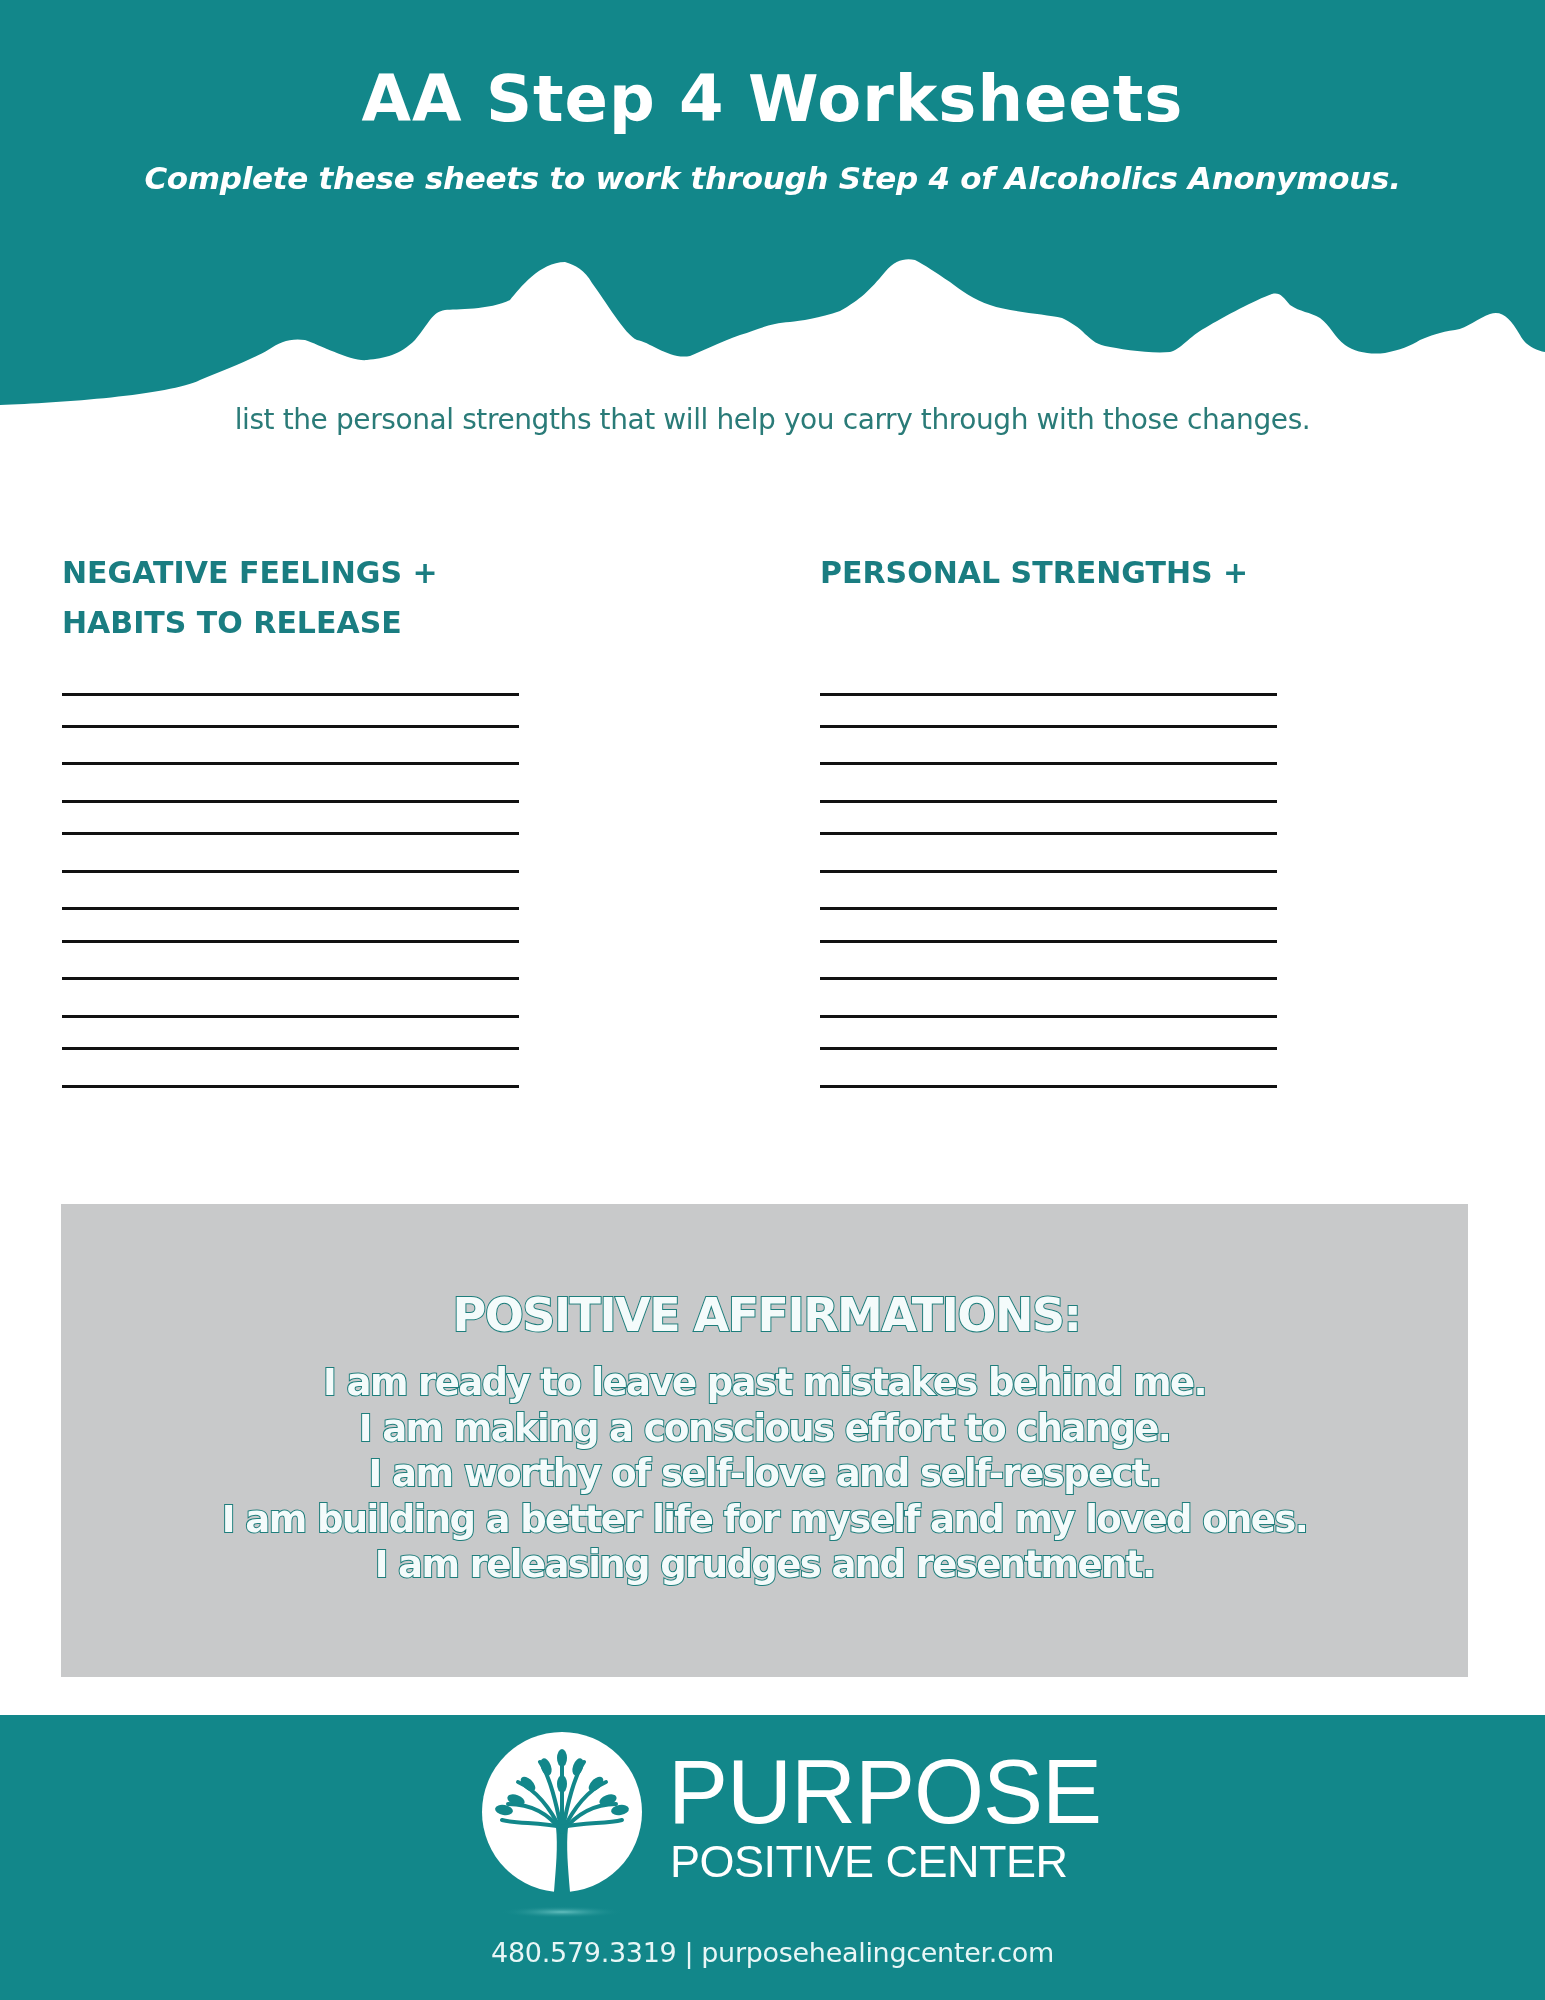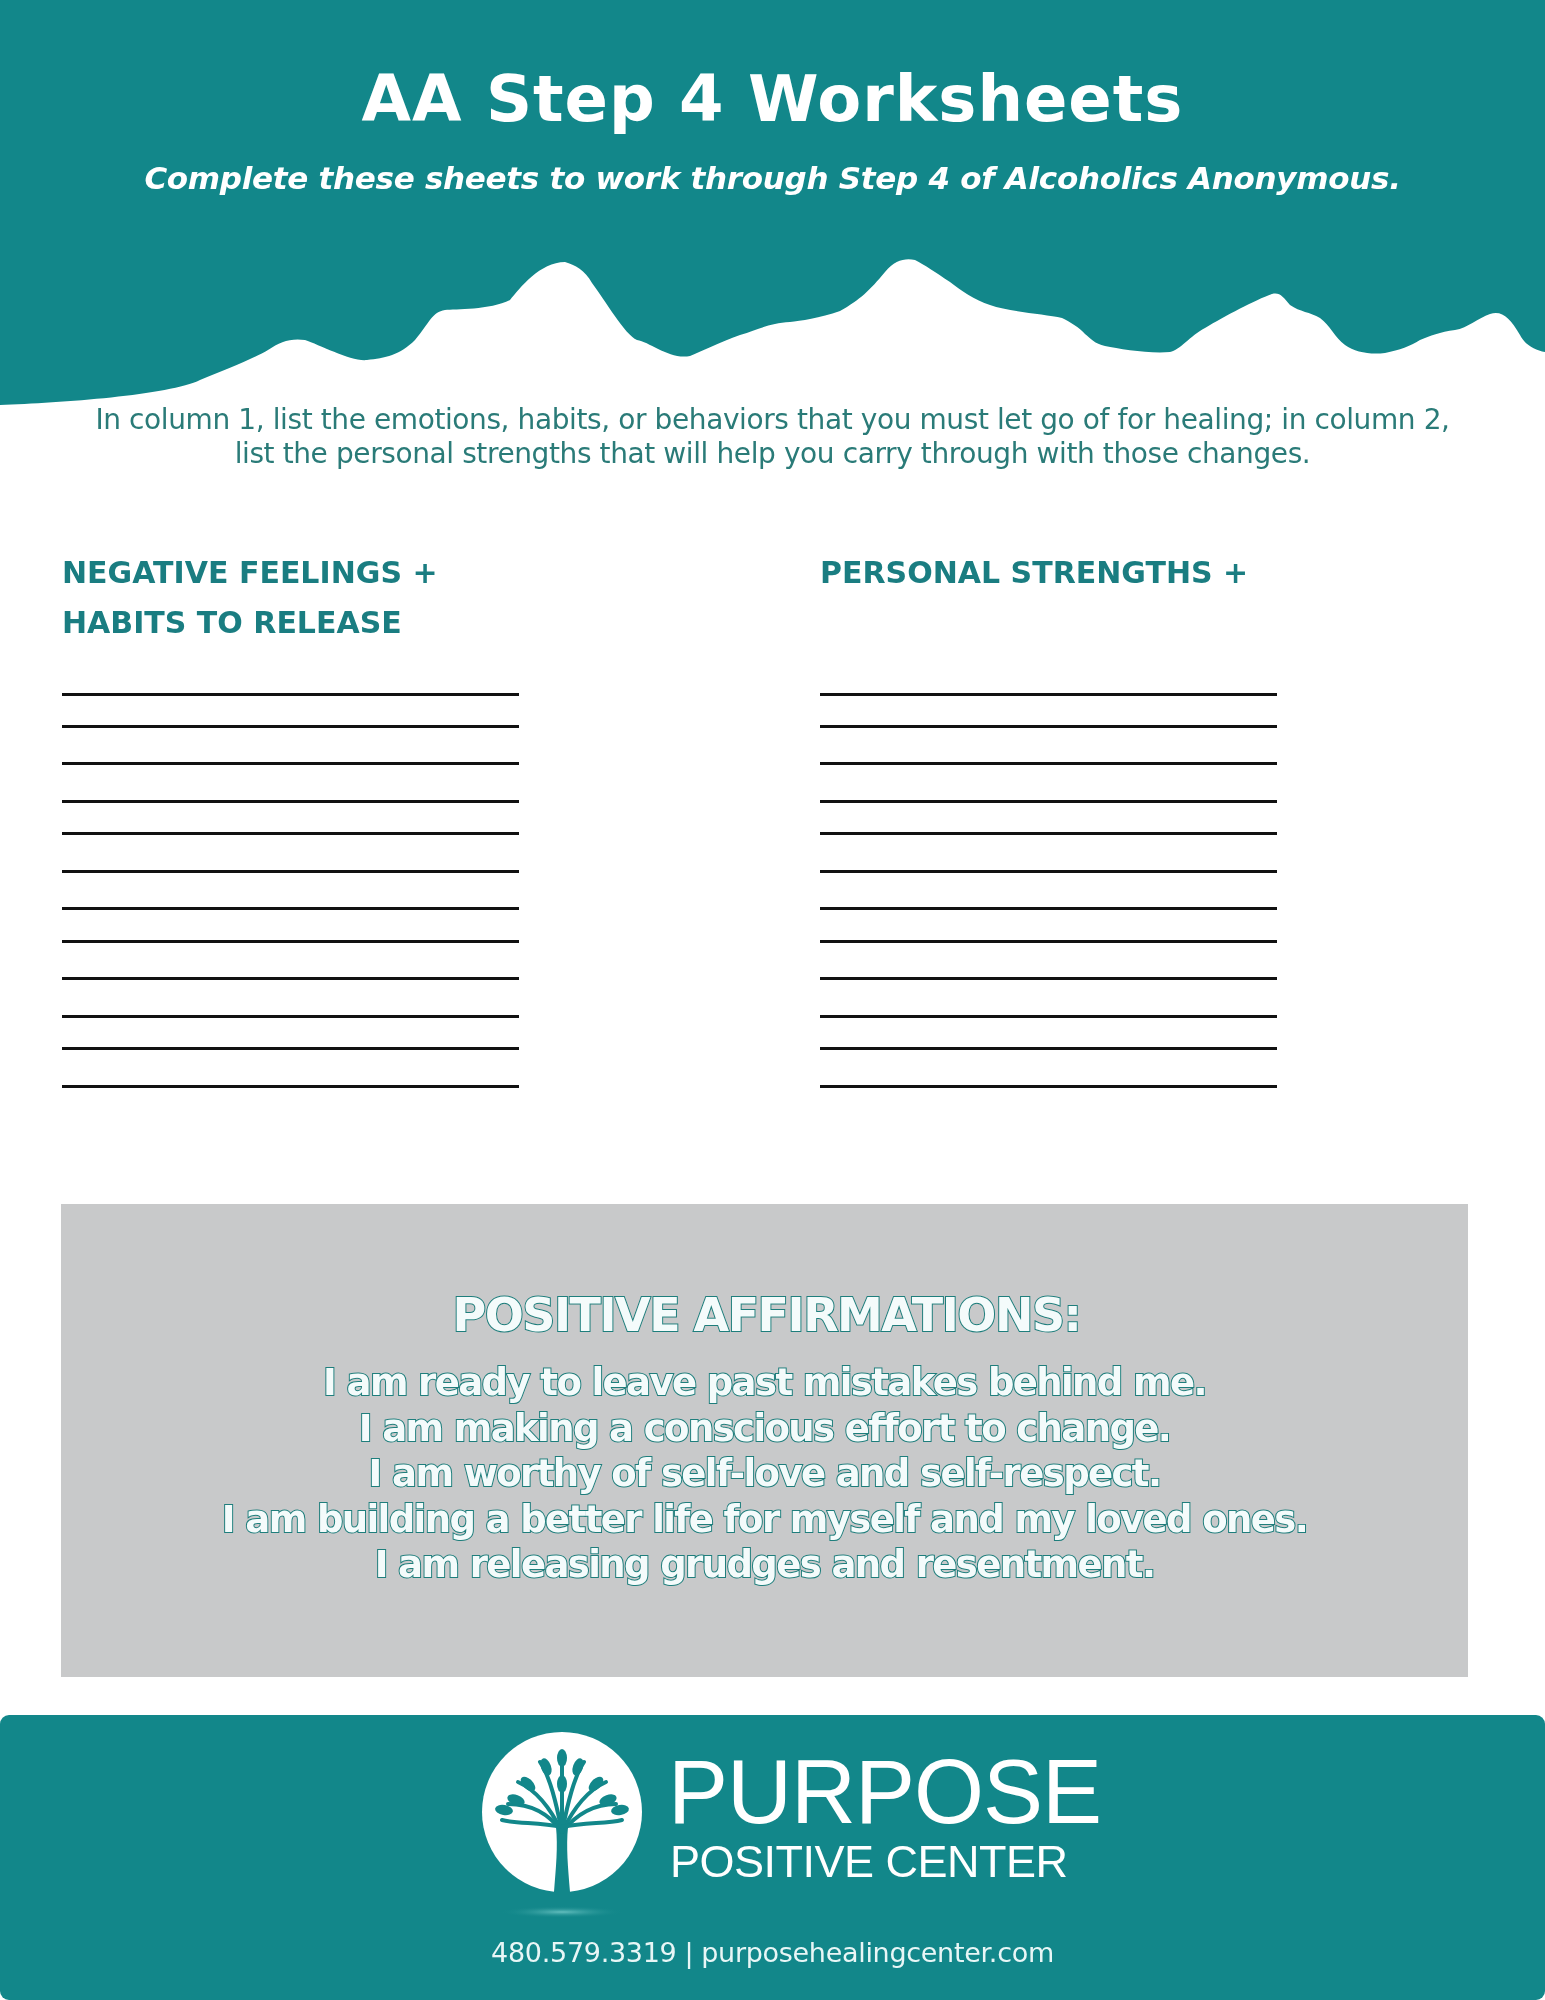--- a/index.html
+++ b/index.html
@@ -50,21 +50,21 @@
     position: absolute; left: 0; top: 156px; width: 100%; margin: 0; padding: 0; list-style: none;
     text-align: center;
   }
   .affirm-item {
     font-family: "DejaVu Sans", sans-serif; font-weight: bold; font-size: 37px; line-height: 45.5px;
     color: #f4fbfb; letter-spacing: -1.6px;
     -webkit-text-stroke: 2px #1e7e7c;
     paint-order: stroke fill;
   }
   .footer {
-    position: absolute; left: 0; top: 1715px; width: 1545px; height: 285px; background: #12878a; border-radius: 9px;
+    position: absolute; left: 0; top: 1715px; width: 1545px; height: 285px; background: #12878a;
   }
   .logo-mark { position: absolute; left: 478px; top: 17px; width: 168px; height: 190px; }
   .logo-word-1 {
     position: absolute; left: 668px; top: 32px; margin: 0;
     color: #ffffff; font-family: "Liberation Sans", sans-serif; font-weight: normal;
     font-size: 90px; line-height: 90px; letter-spacing: -1px;
   }
   .logo-word-2 {
     position: absolute; left: 670px; top: 124px; margin: 0;
     color: #ffffff; font-family: "Liberation Sans", sans-serif; font-weight: normal;
@@ -114,21 +114,20 @@
       C352,362 320,345 305,340
       C290,338 280,342 268,350
       C255,358 225,370 200,380
       C170,395 60,403 0,405 Z"></path>
   </svg>
   <h1 class="title">AA Step 4 Worksheets</h1>
   <p class="subtitle">Complete these sheets to work through Step 4 of Alcoholics Anonymous.</p>
 </div>
 
 <div class="instructions">
-  <div>In column 1, list the emotions, habits, or behaviors that you must let go of for healing; in column 2,</div>
   <div>list the personal strengths that will help you carry through with those changes.</div>
 </div>
 
 <section>
   <h2 class="col-heading col-left-heading">
     <div>NEGATIVE FEELINGS +</div>
     <div>HABITS TO RELEASE</div>
   </h2>
   <div class="line-list">
     <div class="write-line" style="left:62px;width:457px;top:693px"></div>

